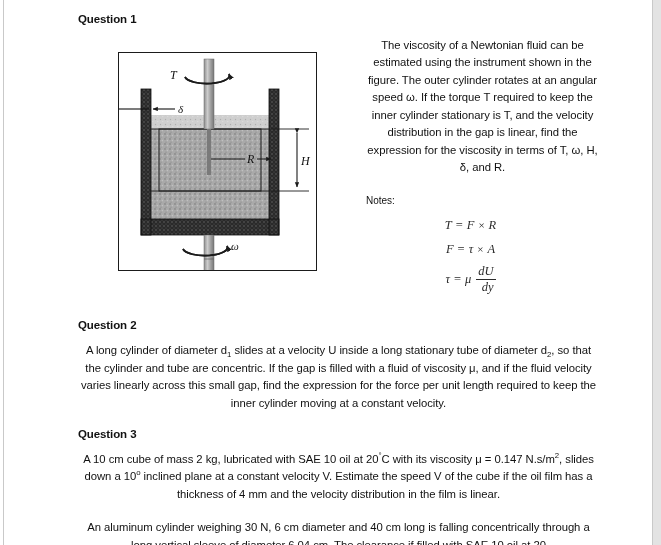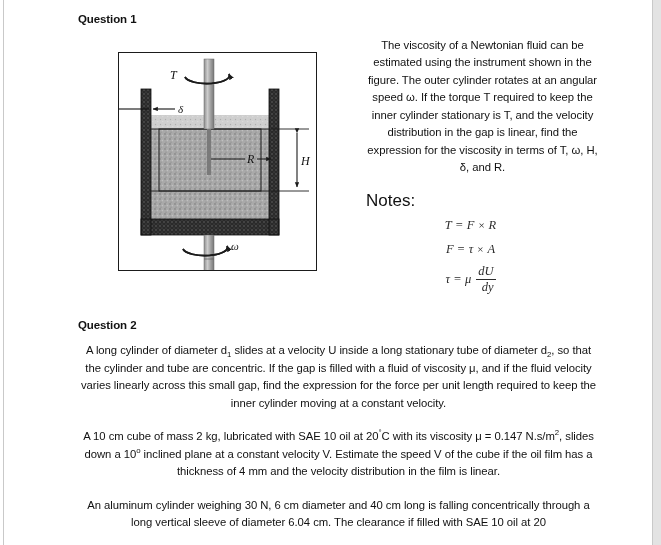--- a/index.html
+++ b/index.html
@@ -77,21 +77,21 @@
     overflow: hidden;
   }
   .figure-box svg { display: block; }
 
   .q1-text {
     flex: 1 1 auto;
     padding-left: 9px;
     padding-top: 1px;
   }
   .notes-label {
-    font-size: 17px;
+    font-size: 10px;
     line-height: 17.5px;
     margin: 15px 0 0 0;
   }
 
   
   .eq-list {
     margin: 9px 0 0 0;
     padding: 0;
   }
   .eq {
@@ -277,20 +277,21 @@
       </div>
     </div>
   </section>
 
   <section class="q-block">
     <h2 class="q-heading">Question 2</h2>
     <p class="q-body"><span>A long cylinder of diameter d</span><sub>1</sub><span> slides at a velocity U inside a long stationary tube of diameter d</span><sub>2</sub><span>, so that the cylinder and tube are concentric.  If the gap is filled with a fluid of viscosity μ, and if the fluid velocity varies linearly across this small gap, find the expression for the force per unit length required to keep the inner cylinder moving at a constant velocity.</span></p>
   </section>
 
   <section class="q-block">
+    <h2 class="q-heading">Question 3</h2>
     <p class="q-body"><span>A 10 cm cube of mass 2 kg, lubricated with SAE 10 oil at 20</span><sup>°</sup><span>C with its viscosity μ = 0.147 N.s/m</span><sup>2</sup><span>, slides down a 10</span><sup>o</sup><span> inclined plane at a constant velocity V.  Estimate the speed V of the cube if the oil film has a thickness of 4 mm and the velocity distribution in the film is linear.</span></p>
   </section>
 
   <section class="q-block">
     <p class="q-body"><span>An aluminum cylinder weighing 30 N, 6 cm diameter and 40 cm long is falling concentrically through a long vertical sleeve of diameter 6.04 cm.  The clearance if filled with SAE 10 oil at 20</span></p>
   </section>
 
 </div>
 
 </body></html>

